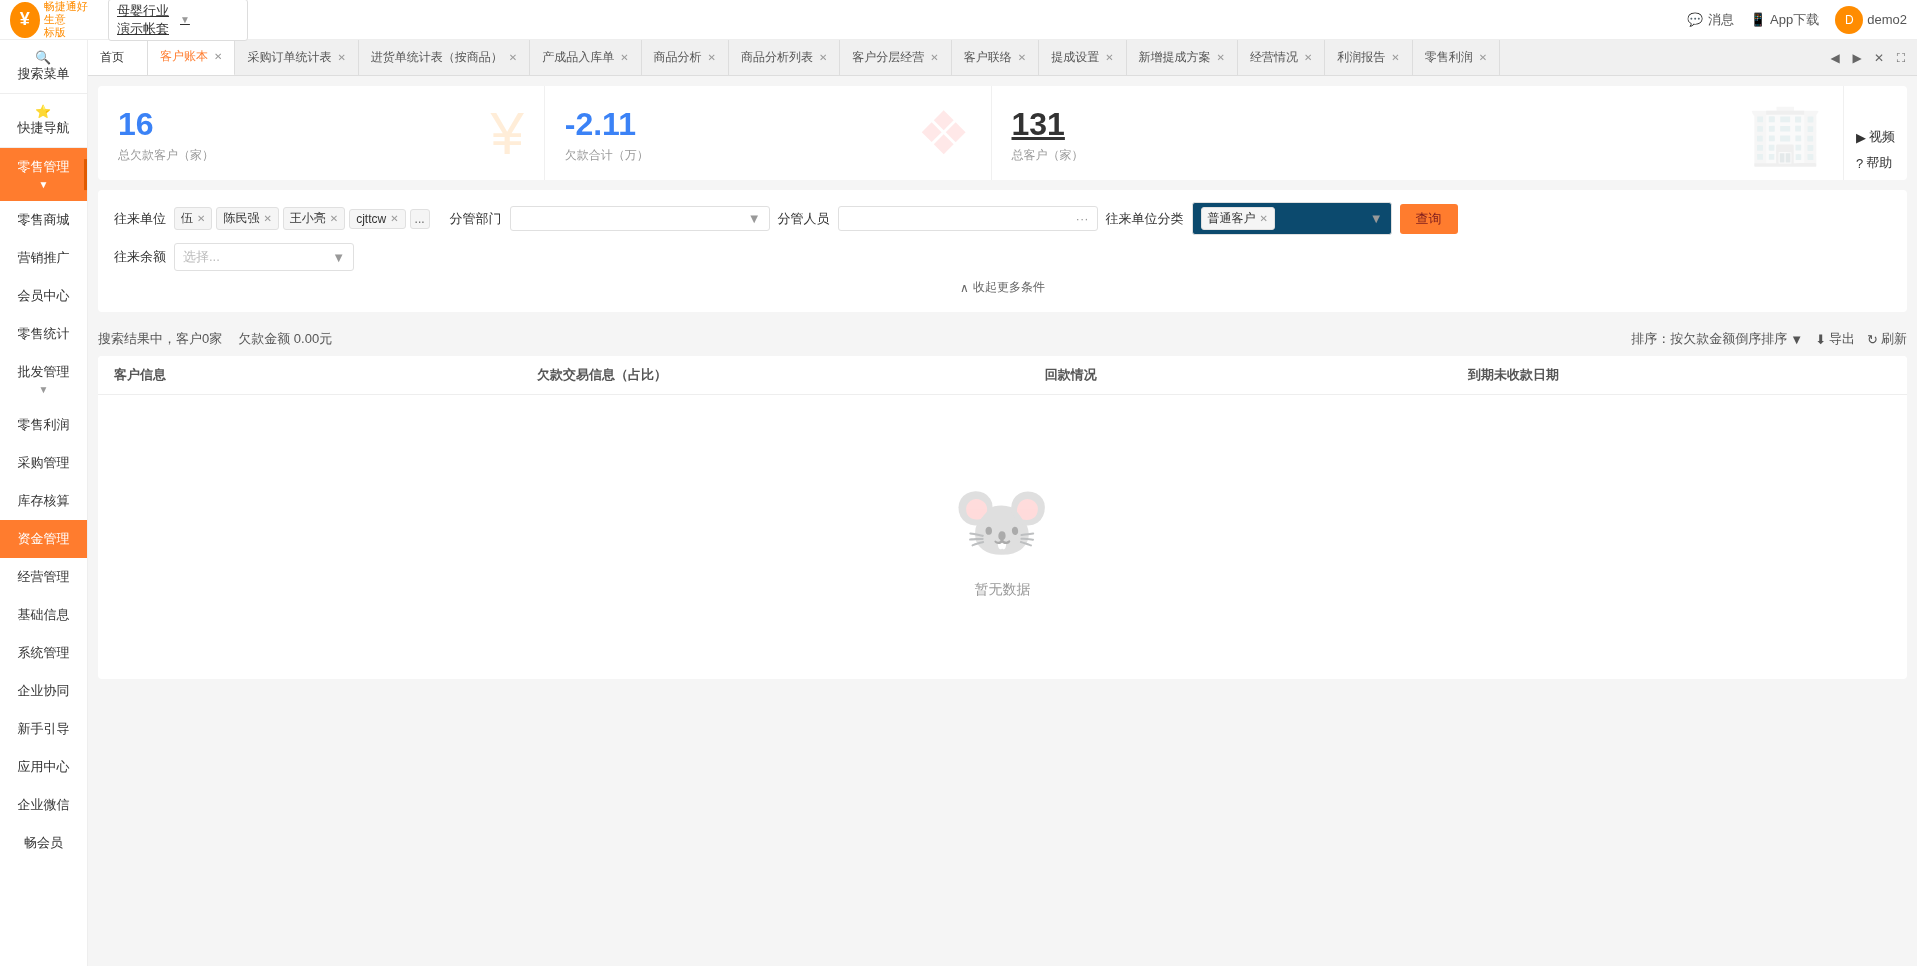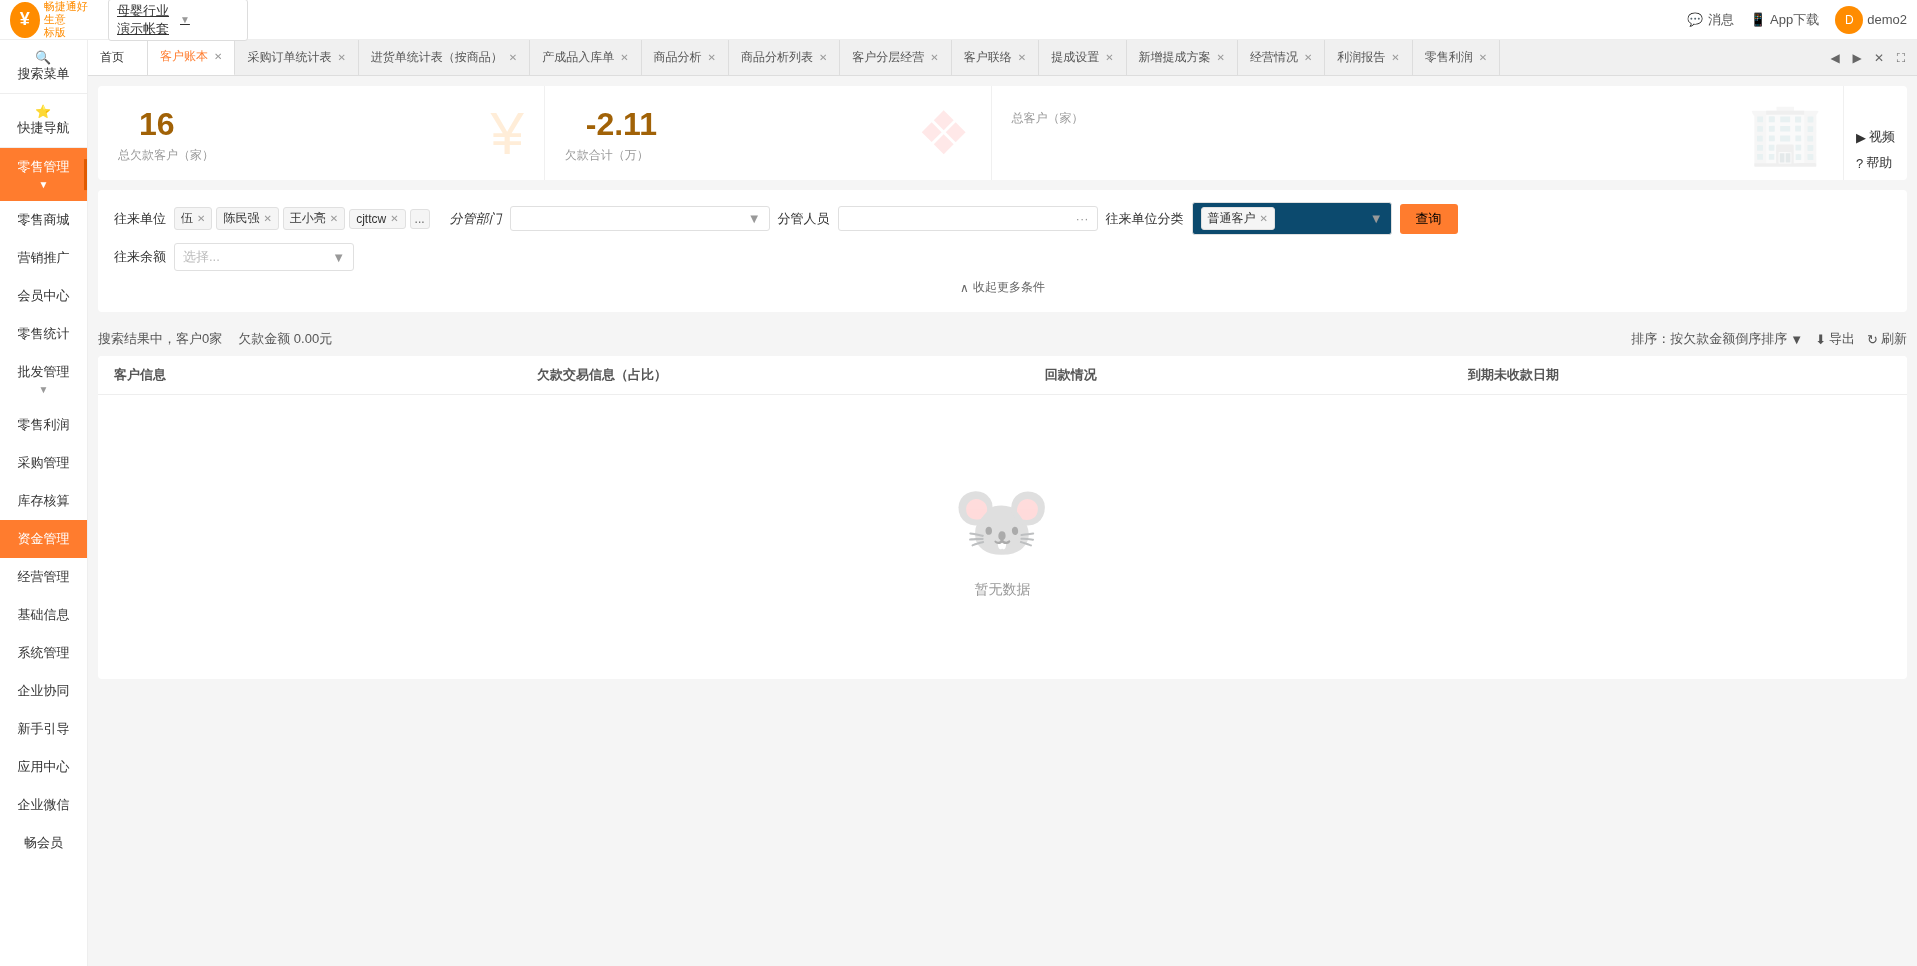--- a/index.html
+++ b/index.html
@@ -44,21 +44,21 @@
 
     
     .page-body { flex: 1; overflow-y: auto; background: #f5f5f5; padding: 10px; }
 
     
     .stats-bar { display: flex; background: #fff; border-radius: 4px; margin-bottom: 10px; overflow: hidden; }
     .stat-item { flex: 1; padding: 20px 20px 16px; display: flex; flex-direction: column; position: relative; border-right: 1px solid #f0f0f0; }
     .stat-item:last-child { border-right: none; }
     .stat-icon { position: absolute; right: 20px; top: 50%; transform: translateY(-50%); opacity: 0.15; }
     .stat-value { font-size: 32px; font-weight: bold; }
-    .stat-value.red { color: #a16207; margin-left: 21px; }
+    .stat-value.red { color: #3b82f6; }
     .stat-value.black { color: #333; text-decoration: underline; cursor: pointer; }
     .stat-label { font-size: 12px; color: #999; margin-top: 4px; }
     .help-btn { display: flex; align-items: center; gap: 3px; cursor: pointer; }
 
     
     .filter-area { background: #fff; border-radius: 4px; padding: 12px 16px; margin-bottom: 10px; }
     .filter-row { display: flex; align-items: center; flex-wrap: wrap; gap: 8px; margin-bottom: 8px; }
     .filter-label { font-size: 13px; color: #333; white-space: nowrap; }
     .filter-tags { display: flex; align-items: center; flex-wrap: wrap; gap: 4px; }
     .filter-tag { display: flex; align-items: center; background: #f5f5f5; border: 1px solid #e0e0e0; border-radius: 3px; padding: 2px 6px; font-size: 12px; gap: 4px; }
@@ -78,21 +78,21 @@
     .sort-select { display: flex; align-items: center; gap: 3px; cursor: pointer; font-size: 13px; color: #555; }
 
     
     .table-container { background: #fff; border-radius: 4px; overflow: hidden; }
     .table-header { display: grid; grid-template-columns: 1fr 1.2fr 1fr 1fr; padding: 10px 16px; background: #fff; border-bottom: 1px solid #eee; font-size: 13px; font-weight: bold; color: #555; }
     .empty-state { display: flex; flex-direction: column; align-items: center; justify-content: center; padding: 80px 20px; }
     .empty-icon { font-size: 80px; opacity: 0.4; margin-bottom: 12px; }
     .empty-text { font-size: 14px; color: #999; }
 
     
-    .btn-orange { background: #ff7c2e; color: #000000; border: none; border-radius: 3px; padding: 6px 16px; cursor: pointer; font-size: 13px; }
+    .btn-orange { background: #ff7c2e; color: #7f1d1d; border: none; border-radius: 3px; padding: 6px 16px; cursor: pointer; font-size: 13px; }
 
     
     ::-webkit-scrollbar { width: 4px; height: 4px; }
     ::-webkit-scrollbar-track { background: #f1f1f1; }
     ::-webkit-scrollbar-thumb { background: #ccc; border-radius: 2px; }
   </style>
 </head>
 <body>
 
 <div class="top-bar">
@@ -266,20 +266,21 @@
           <div class="stat-value red">16</div>
           <div class="stat-label">总欠款客户（家）</div>
         </div>
         <div class="stat-item">
           <div class="stat-icon" style="font-size: 60px; color: #ff6b6b;">❖</div>
           <div class="stat-value red">-2.11</div>
           <div class="stat-label">欠款合计（万）</div>
         </div>
         <div class="stat-item" style="flex: 2; display: flex; flex-direction: column;">
           <div class="stat-icon" style="font-size: 60px; color: #87ceeb;">🏢</div>
+          <div class="stat-value black">131</div>
           <div class="stat-label">总客户（家）</div>
         </div>
         <div style="display:flex; flex-direction:column; justify-content:flex-end; padding: 8px 12px; gap: 8px;">
           <div class="help-btn">
             <span>▶</span>
             <span>视频</span>
           </div>
           <div class="help-btn">
             <span>?</span>
             <span>帮助</span>
@@ -302,21 +303,21 @@
             <div class="filter-tag">
               <span>王小亮</span>
               <span class="tag-close">✕</span>
             </div>
             <div class="filter-tag">
               <span>cjttcw</span>
               <span class="tag-close">✕</span>
             </div>
             <div class="filter-more">...</div>
           </div>
-          <span class="filter-label" style="margin-left: 12px; font-style: italic;">分管部门</span>
+          <span class="filter-label" style="margin-left: 12px;">分管部门</span>
           <div class="filter-select filter-select-wide">
             <span class="placeholder"></span>
             <span style="color:#999;">▼</span>
           </div>
           <span class="filter-label">分管人员</span>
           <div class="filter-select filter-select-wide">
             <span class="placeholder"></span>
             <span style="color:#999;">···</span>
           </div>
           <span class="filter-label">往来单位分类</span>

